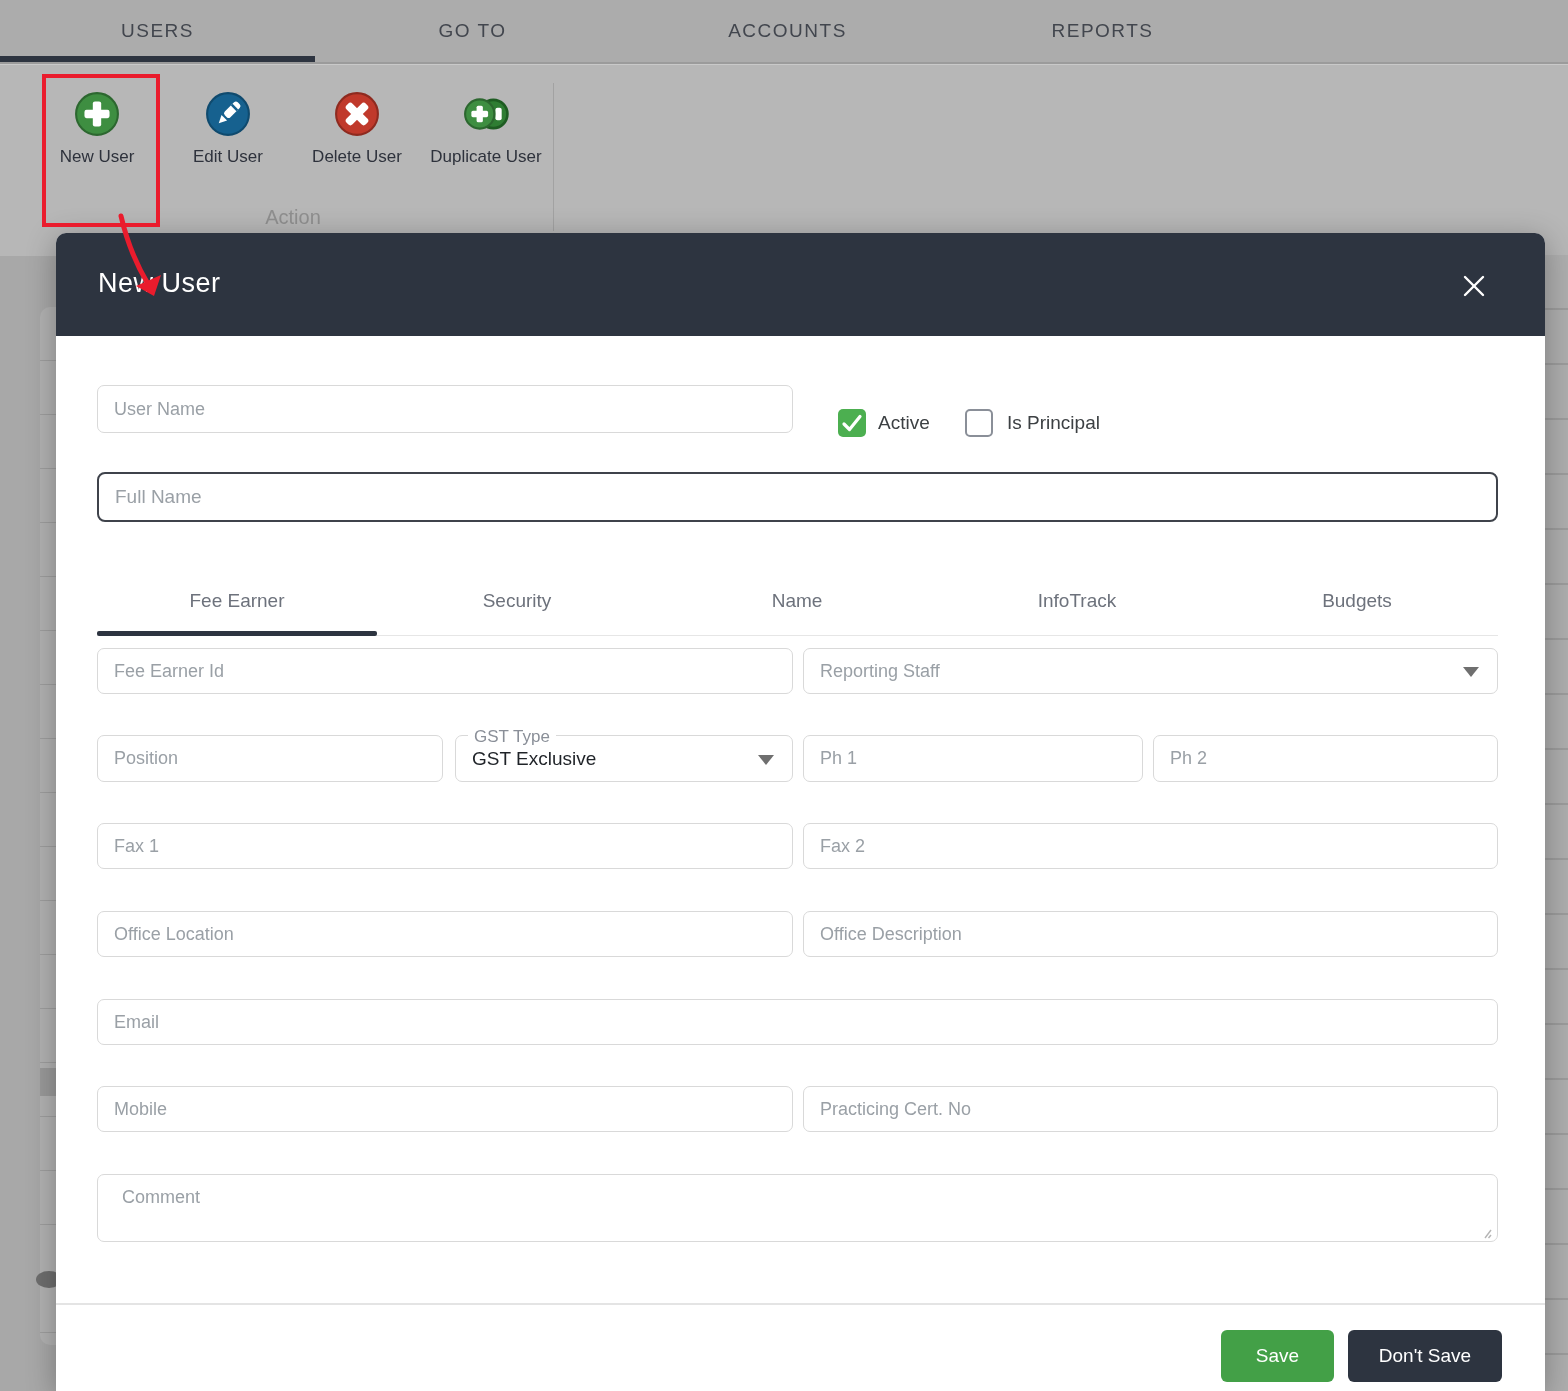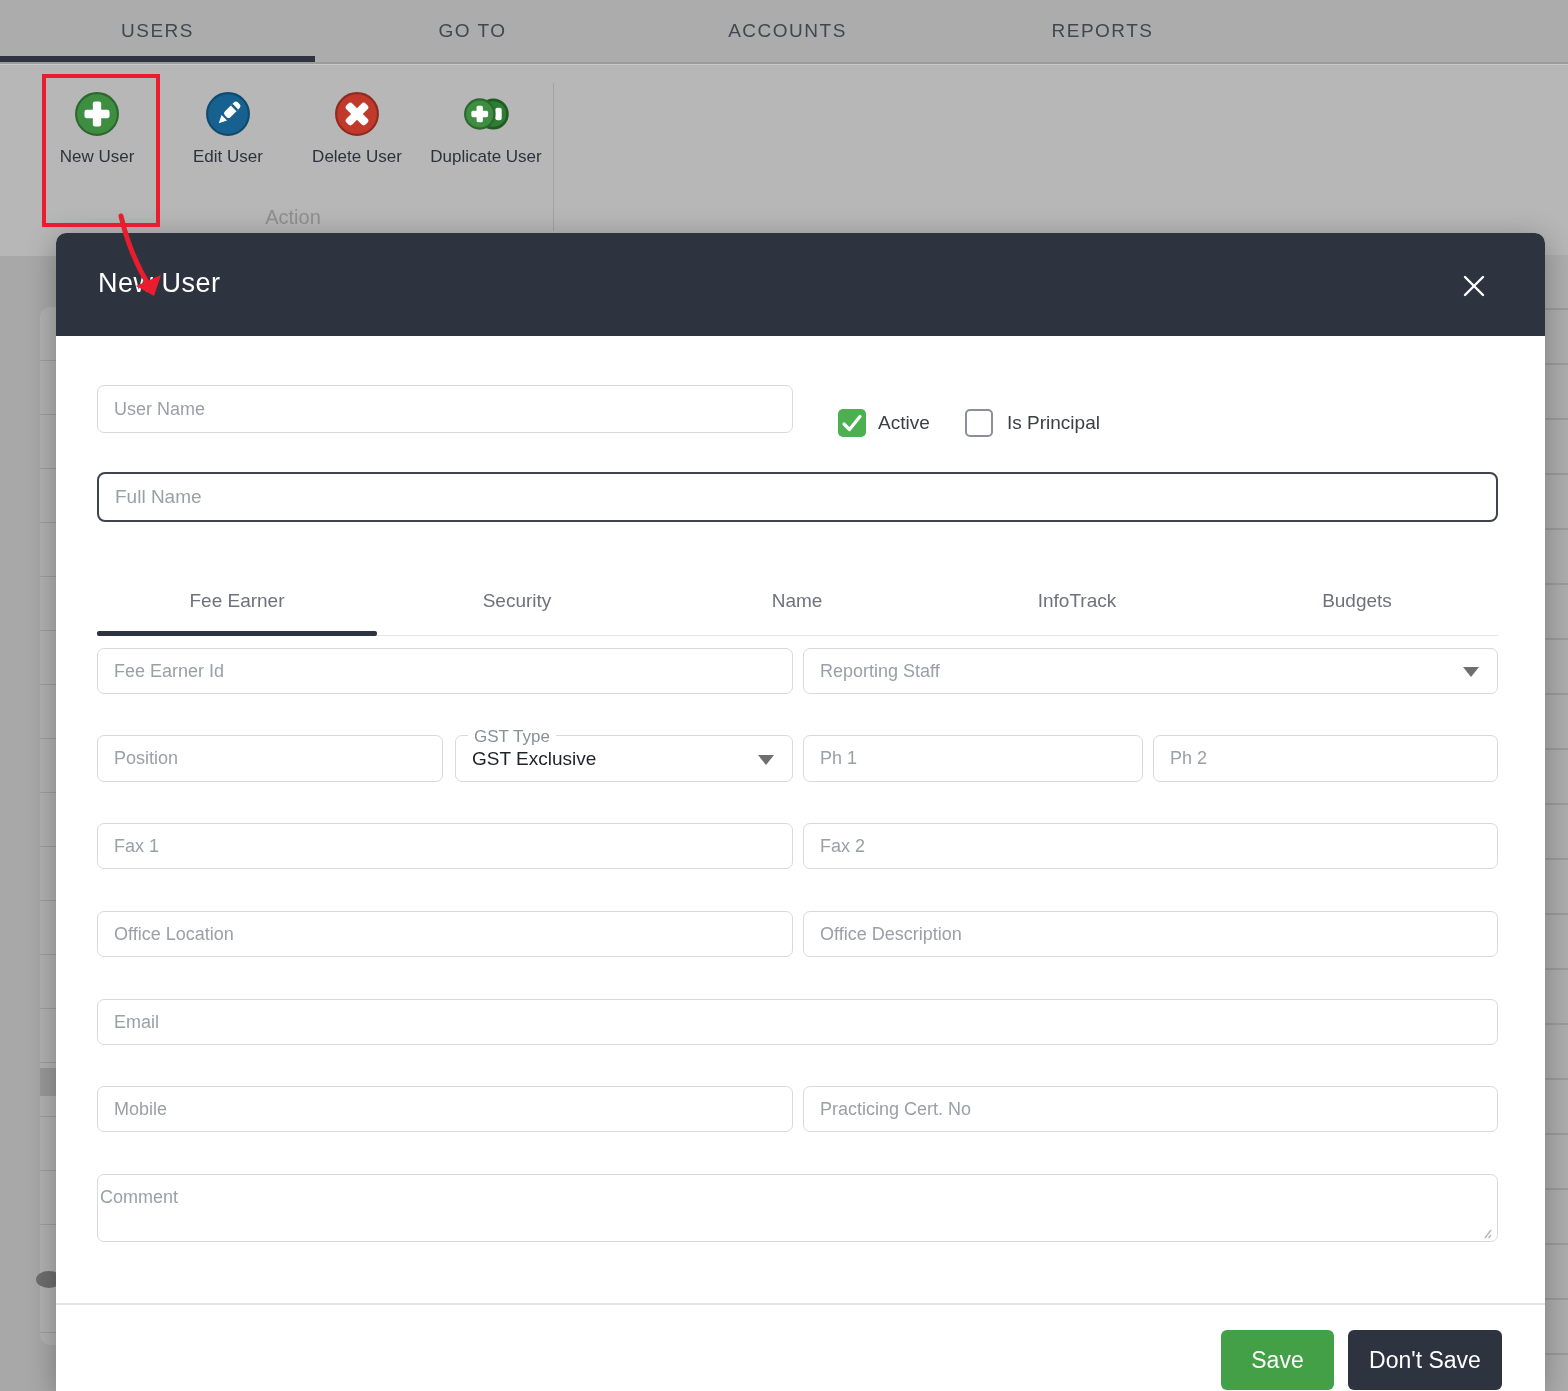--- a/index.html
+++ b/index.html
@@ -52,27 +52,27 @@
 
   .mtab{position:absolute;top:337px;height:62px;width:280px;display:flex;align-items:center;justify-content:center;
         font-size:19px;color:#6d727c;cursor:pointer;}
   .mtab-underline{position:absolute;left:41px;top:398px;width:280px;height:5px;background:#2d3440;border-radius:2px;}
   .mtab-border{position:absolute;left:41px;top:402px;width:1401px;height:1px;background:#e6e6e6;}
 
   .gst-label{position:absolute;top:-9px;left:12px;background:#fff;padding:0 6px;font-size:17px;color:#8a8f98;}
   .gst-value{font-size:19px;color:#1f2328;}
 
   .comment-box{position:absolute;box-sizing:border-box;border:1px solid #d9d9d9;border-radius:7px;background:#fff;
-               font-family:"Liberation Sans",sans-serif;font-size:18px;color:#404040;padding:12px 2px;resize:none;outline:none;}
+               font-family:"Liberation Sans",sans-serif;font-size:18px;color:#404040;padding:12px 24px;resize:none;outline:none;}
   .comment-box::placeholder{color:#9aa0a6;opacity:1;}
   .resize-glyph{position:absolute;pointer-events:none;}
 
   .footer-divider{position:absolute;left:0;top:1070px;width:100%;height:2px;background:#e4e4e4;}
-  .btn{position:absolute;top:1097px;height:60px;border:none;border-radius:6px;font-family:"Liberation Sans",sans-serif;
-       font-size:23px;color:#fff;cursor:pointer;}
+  .btn{position:absolute;top:1097px;height:52px;border:none;border-radius:6px;font-family:"Liberation Sans",sans-serif;
+       font-size:19px;color:#fff;cursor:pointer;}
   .btn-save{left:1165px;width:113px;background:#43a047;}
   .btn-dontsave{left:1292px;width:154px;background:#2d3440;}
 
   
   .red-box{position:absolute;left:42px;top:74px;width:110px;height:145px;border:4px solid #ea1c2d;z-index:50;pointer-events:none;}
   .anno-svg{position:absolute;left:0;top:0;z-index:50;pointer-events:none;}
 </style>
 </head>
 <body>
 

